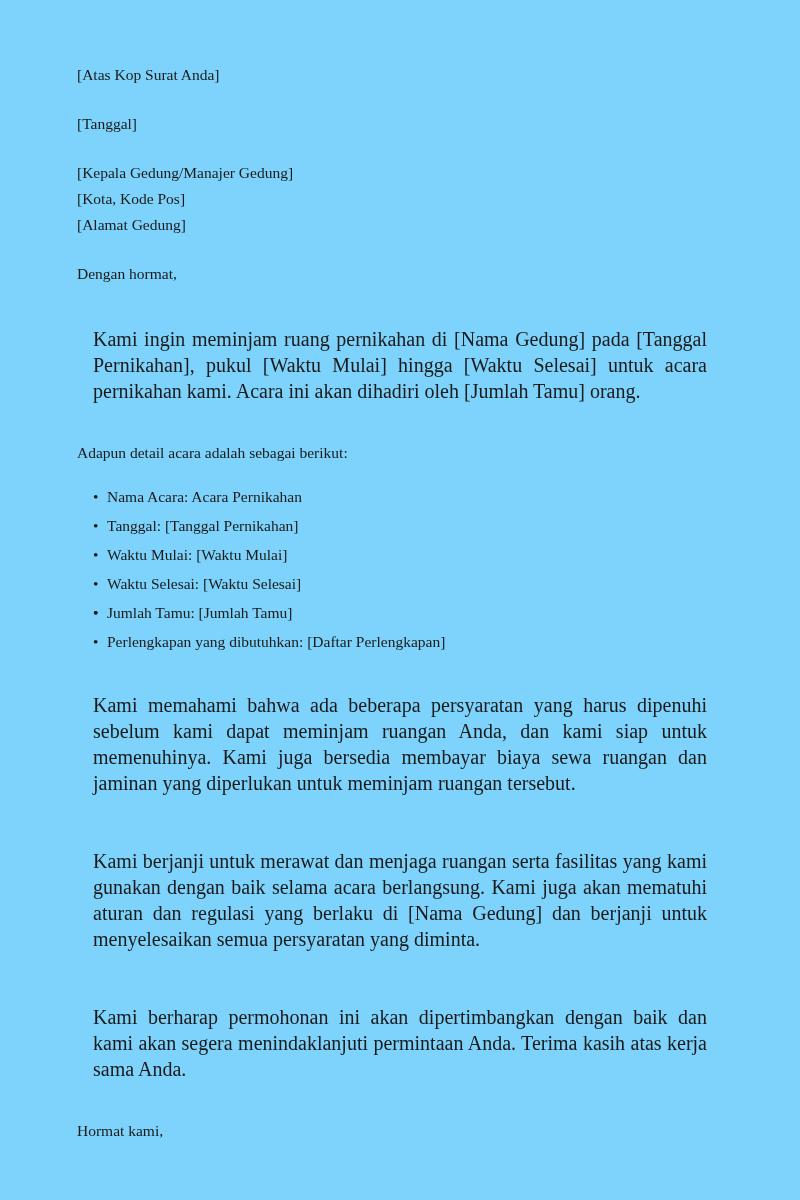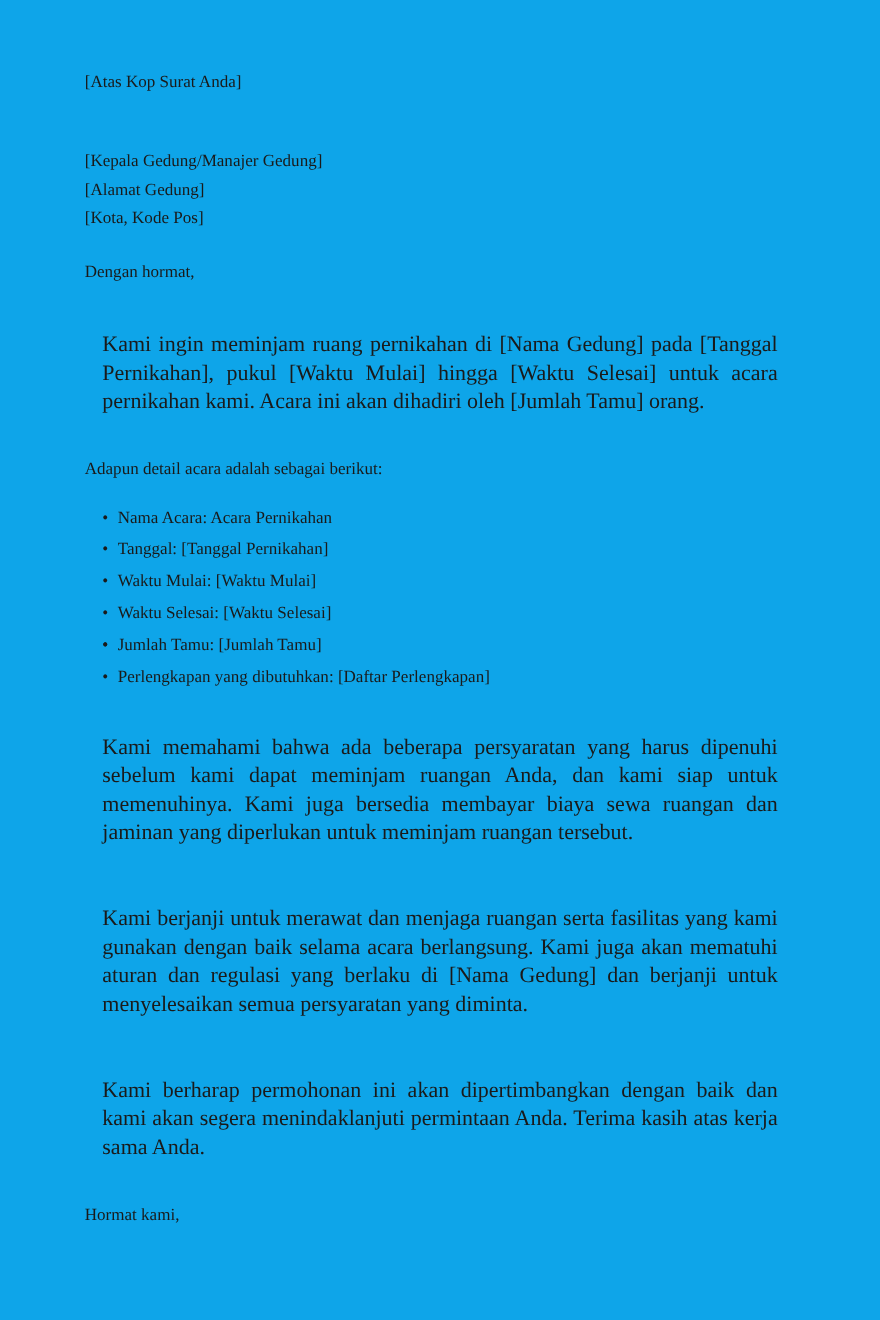--- a/index.html
+++ b/index.html
@@ -15,21 +15,21 @@
     font-family: "Liberation Serif", "DejaVu Serif", serif;
     color: #1a1a1a;
     -webkit-font-smoothing: antialiased;
   }
 
   .page {
     width: 800px;
     height: 1200px;
     box-sizing: border-box;
     padding: 62px 77px 0 77px;
-    background: #0ea5e9;
+    background: #7dd3fc;
   }
 
   .doc {
     width: 646px;
   }
 
   
   .line {
     font-size: 15.5px;
     line-height: 26px;
@@ -77,27 +77,28 @@
 </head>
 <body>
 
 <div class="page">
   <div class="doc">
 
     <div class="line">[Atas Kop Surat Anda]</div>
 
     <div class="gap-lg"></div>
 
+    <div class="line">[Tanggal]</div>
 
     <div class="gap-lg"></div>
 
     <div class="addr-block">
       <div class="line">[Kepala Gedung/Manajer Gedung]</div>
+      <div class="line">[Kota, Kode Pos]</div>
       <div class="line">[Alamat Gedung]</div>
-      <div class="line">[Kota, Kode Pos]</div>
     </div>
 
     <div class="gap-lg"></div>
 
     <div class="line">Dengan hormat,</div>
 
     <div class="gap-lg"></div>
 
     <p class="para">Kami ingin meminjam ruang pernikahan di [Nama Gedung] pada [Tanggal Pernikahan], pukul [Waktu Mulai] hingga [Waktu Selesai] untuk acara pernikahan kami. Acara ini akan dihadiri oleh [Jumlah Tamu] orang.</p>
 

